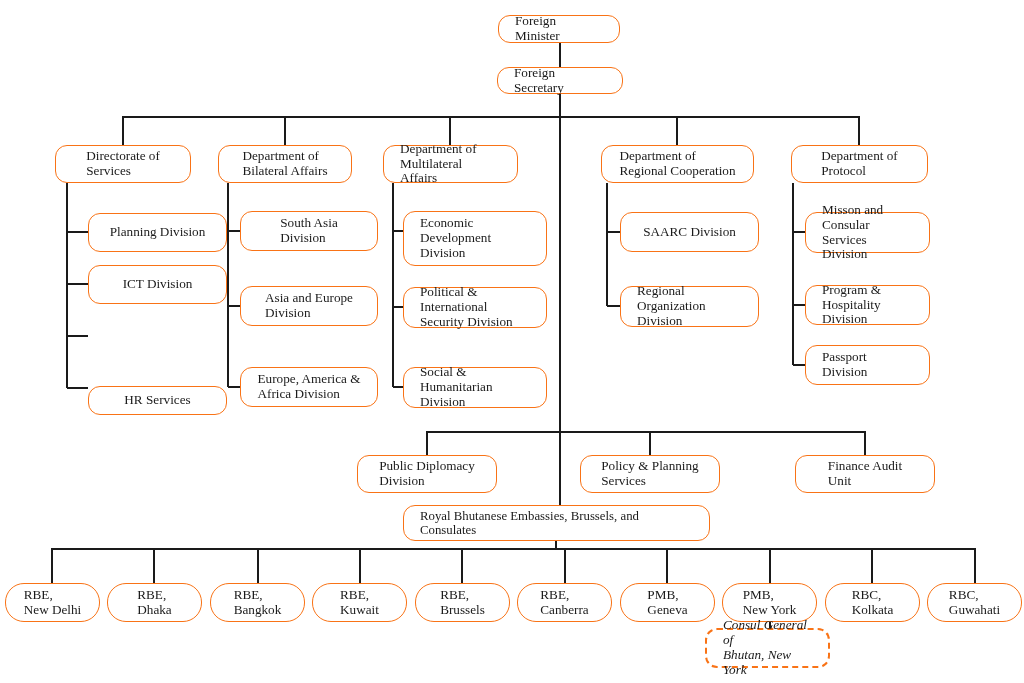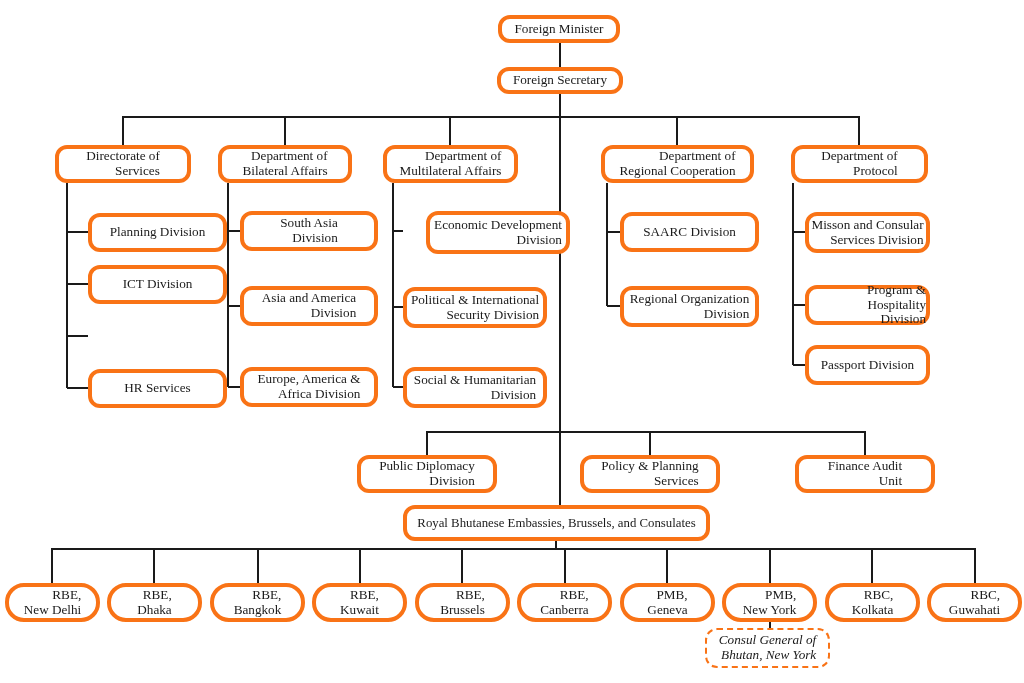--- a/index.html
+++ b/index.html
@@ -8,31 +8,31 @@
     width:1024px;height:683px;
     background:#ffffff;
     font-family:"Liberation Serif","DejaVu Serif",serif;
     color:#1a1a1a;
     overflow:hidden;
   }
   .wires{position:absolute;left:0;top:0;width:1024px;height:683px;}
   .node{
     position:absolute;
     box-sizing:border-box;
-    border:4px solid #f97316;
+    border:1px solid #f97316;
     border-radius:12px;
     background:#ffffff;
     display:flex;
     align-items:center;
     justify-content:center;
-    text-align:right;
+    text-align:left;
     font-size:13.2px;
     line-height:1.12;
     white-space:pre-line;
-    padding:1px 0;
+    padding:1px 16px;
   }
   .node.sm{border-radius:19px;}
   .node.dashed{border-style:dashed;border-width:2px;font-style:italic;}
   .node.wide{font-size:12.8px;}
 </style>
 </head>
 <body>
 
 <div class="canvas">
 
@@ -59,30 +59,30 @@
 Bilateral Affairs</div>
   <div class="node" style="left:383px;top:145px;width:135px;height:38px">Department of
 Multilateral Affairs</div>
   <div class="node" style="left:601px;top:145px;width:153px;height:38px">Department of
 Regional Cooperation</div>
   <div class="node" style="left:791px;top:145px;width:137px;height:38px">Department of
 Protocol</div>
 
   <div class="node" style="left:88px;top:213px;width:139px;height:39px">Planning Division</div>
   <div class="node" style="left:88px;top:265px;width:139px;height:39px">ICT Division</div>
-  <div class="node" style="left:88px;top:369px;width:139px;height:39px">HR Services</div>
+  <div class="node" style="left:88px;top:386px;width:139px;height:29px">HR Services</div>
 
   <div class="node" style="left:240px;top:211px;width:138px;height:40px">South Asia
 Division</div>
-  <div class="node" style="left:240px;top:286px;width:138px;height:40px">Asia and America
+  <div class="node" style="left:240px;top:286px;width:138px;height:40px">Asia and Europe
 Division</div>
   <div class="node" style="left:240px;top:367px;width:138px;height:40px">Europe, America &amp;
 Africa Division</div>
 
-  <div class="node" style="left:426px;top:211px;width:144px;height:43px">Economic Development
+  <div class="node" style="left:403px;top:211px;width:144px;height:55px">Economic Development
 Division</div>
   <div class="node" style="left:403px;top:287px;width:144px;height:41px">Political &amp; International
 Security Division</div>
   <div class="node" style="left:403px;top:367px;width:144px;height:41px">Social &amp; Humanitarian
 Division</div>
 
   <div class="node" style="left:620px;top:212px;width:139px;height:40px">SAARC Division</div>
   <div class="node" style="left:620px;top:286px;width:139px;height:41px">Regional Organization
 Division</div>
 

